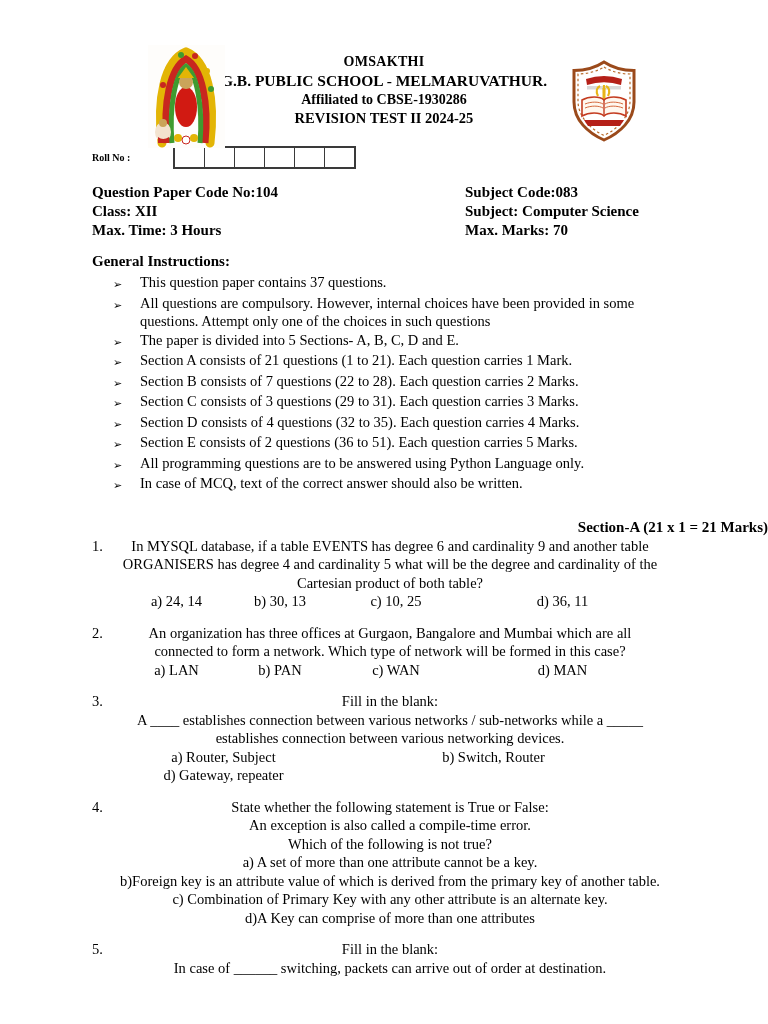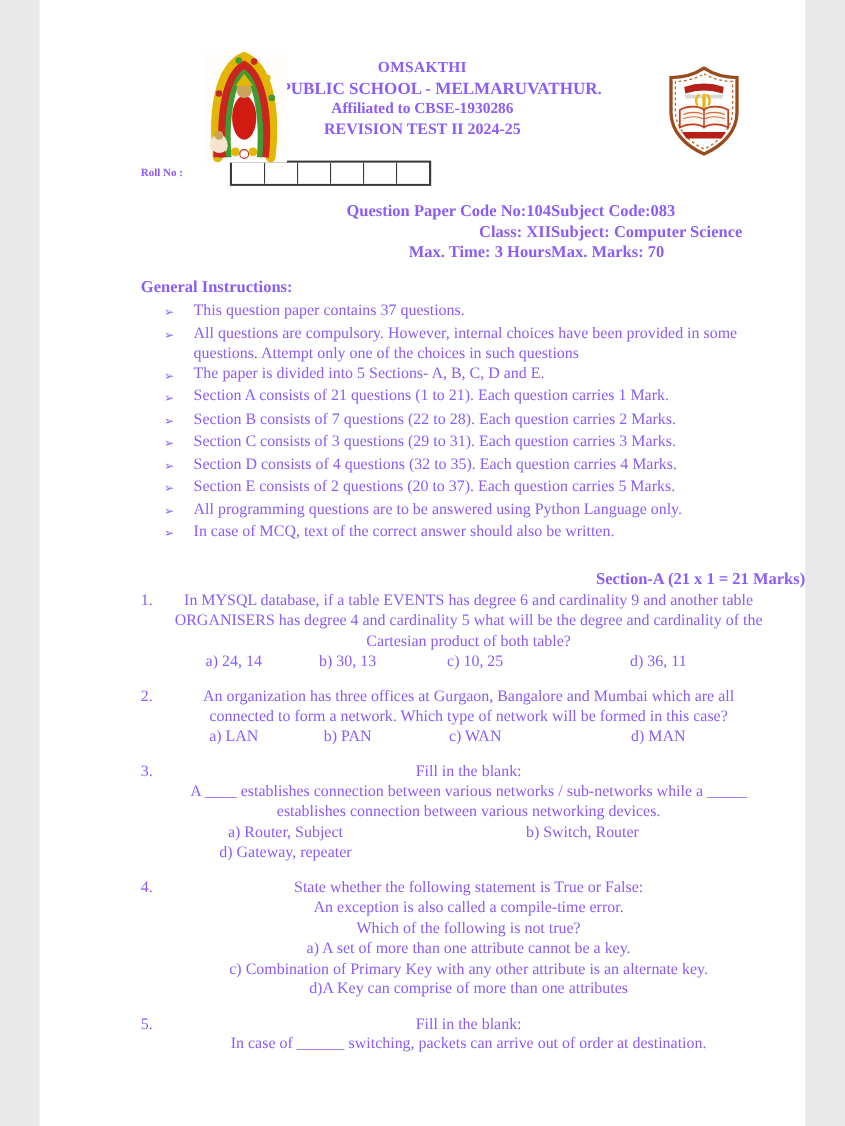--- a/index.html
+++ b/index.html
@@ -1,37 +1,37 @@
 <!DOCTYPE html>
 <html><head>
 <meta charset="utf-8">
 <style>
   html,body { margin:0; padding:0; background:#e9e9e9; }
   .page {
-    width:696px; height:1024px; background:#ffffff; margin:0 auto;
-    font-family:"Liberation Serif", serif; color:#8b5cf6;
+    width:768px; height:1024px; background:#ffffff; margin:0 auto;
+    font-family:"Liberation Serif", serif; color:#000000;
     position:relative; overflow:hidden; box-sizing:border-box;
   }
   
   .logo-left  { position:absolute; left:148px; top:45px; width:77px; height:103px; }
   .logo-right { position:absolute; left:570px; top:60px; width:68px; height:82px; }
   .header-text { padding-top:52px; text-align:center; font-weight:bold; line-height:19px; }
   .ht1 { font-size:14px; letter-spacing:.3px; }
   .ht2 { font-size:15.5px; }
   .ht3 { font-size:14px; }
   .ht4 { font-size:14.5px; }
   
   .roll-row { margin:18px 0 0 92px; display:flex; align-items:center; }
   .roll-label { font-weight:bold; font-size:10px; width:81px; flex:none; }
   .roll-boxes { display:flex; border:2px solid #3a3a3a; }
   .roll-cell { width:29px; height:19px; border-left:1.5px solid #3a3a3a; background:#fff; }
   .roll-cell:first-child { border-left:none; }
   
   .meta { display:flex; margin:14px 0 0 92px; font-weight:bold; font-size:15px; line-height:19px; }
-  .meta-left { width:373px; flex:none;text-align:right; }
+  .meta-left { width:373px; flex:none; }
   
   .gi-heading { margin:12px 0 0 92px; font-weight:bold; font-size:15px; line-height:19px; }
   .gi-list { margin:2px 0 0 113px; width:547px; font-size:14.5px; line-height:18.5px; }
   .gi-item { display:flex; }
   .gi-bullet { width:27px; flex:none; font-size:11px; padding-top:2px; }
   .gi-text { width:520px; }
   
   .section-heading { text-align:right; font-weight:bold; font-size:15px; line-height:19px;margin-top:23px; }
   
   .question { display:flex; margin:0 0 13px 92px; font-size:14.5px; line-height:18.5px; }
@@ -145,21 +145,21 @@
     <div class="gi-item">
         <span class="gi-bullet">➢</span>
         <span class="gi-text">Section C consists of 3 questions (29 to 31). Each question carries 3 Marks.</span>
       </div>
     <div class="gi-item">
         <span class="gi-bullet">➢</span>
         <span class="gi-text">Section D consists of 4 questions (32 to 35). Each question carries 4 Marks.</span>
       </div>
     <div class="gi-item">
         <span class="gi-bullet">➢</span>
-        <span class="gi-text">Section E consists of 2 questions (20 to 37). Each question carries 5 Marks.</span>
+        <span class="gi-text">Section E consists of 2 questions (36 to 51). Each question carries 5 Marks.</span>
       </div>
     <div class="gi-item">
         <span class="gi-bullet">➢</span>
         <span class="gi-text">All programming questions are to be answered using Python Language only.</span>
       </div>
     <div class="gi-item">
         <span class="gi-bullet">➢</span>
         <span class="gi-text">In case of MCQ, text of the correct answer should also be written.</span>
       </div>
   </div>
@@ -205,20 +205,21 @@
     </div>
   </div>
 
   <div class="question">
     <span class="qnum">4.</span>
     <div class="qbody">
       <div>State whether the following statement is True or False:</div>
       <div>An exception is also called a compile-time error.</div>
       <div>Which of the following is not true?</div>
       <div>a) A set of more than one attribute cannot be a key.</div>
+      <div>b)Foreign key is an attribute value of which is derived from the primary key of another table.</div>
       <div>c) Combination of Primary Key with any other attribute is an alternate key.</div>
       <div>d)A Key can comprise of more than one attributes</div>
     </div>
   </div>
 
   <div class="question">
     <span class="qnum">5.</span>
     <div class="qbody">
       <div>Fill in the blank:</div>
       <div>In case of ______ switching, packets can arrive out of order at destination.</div>

